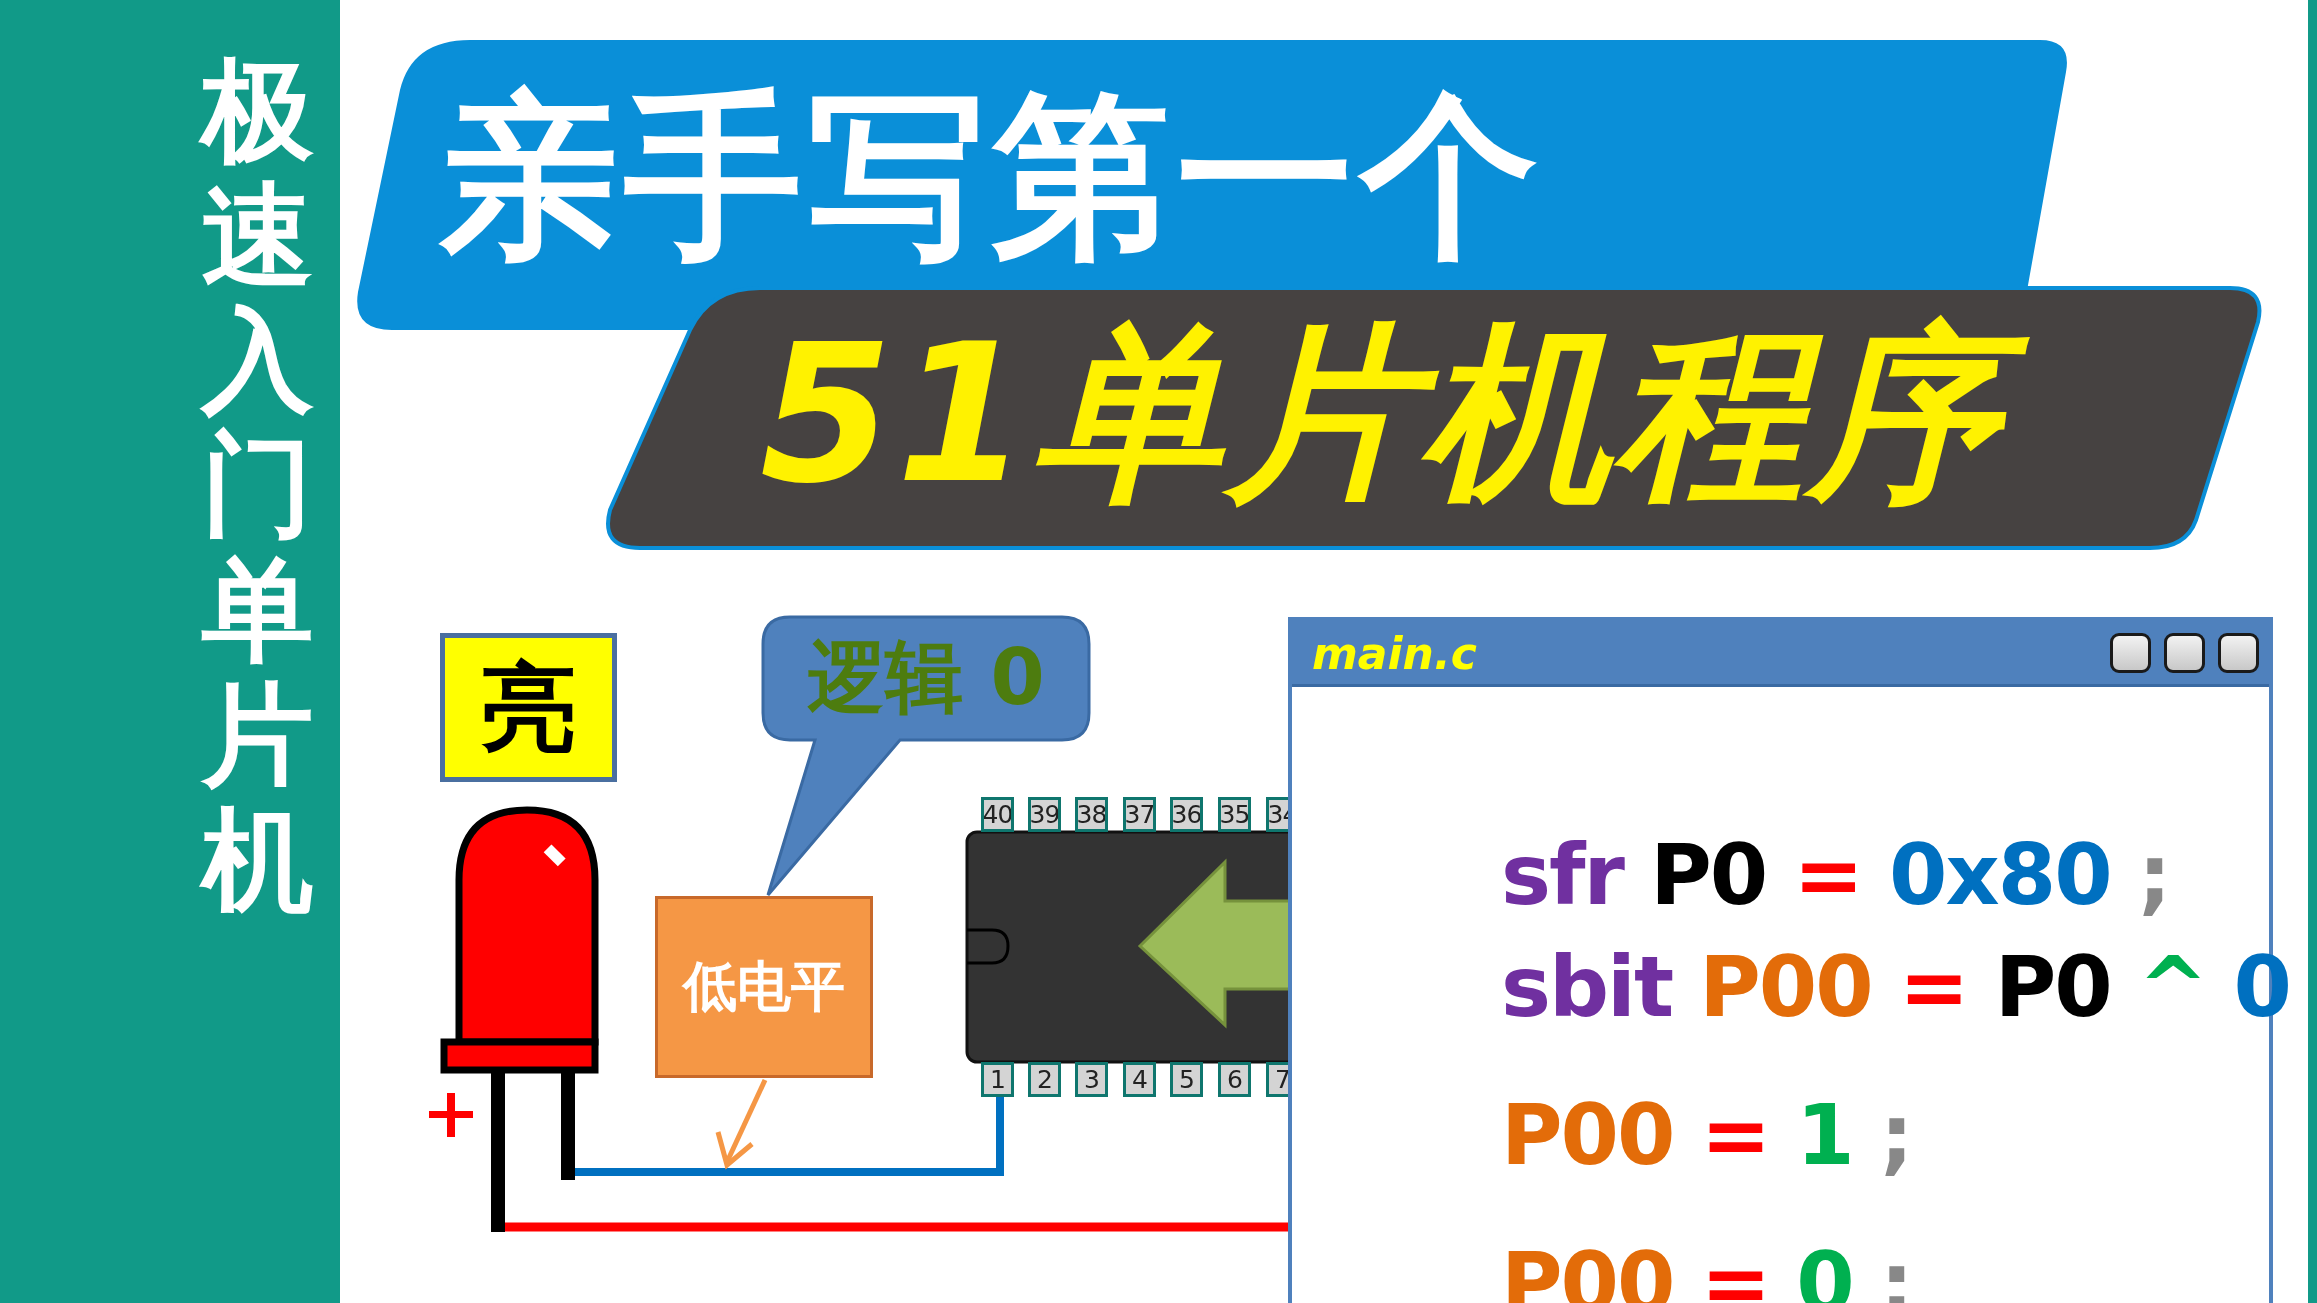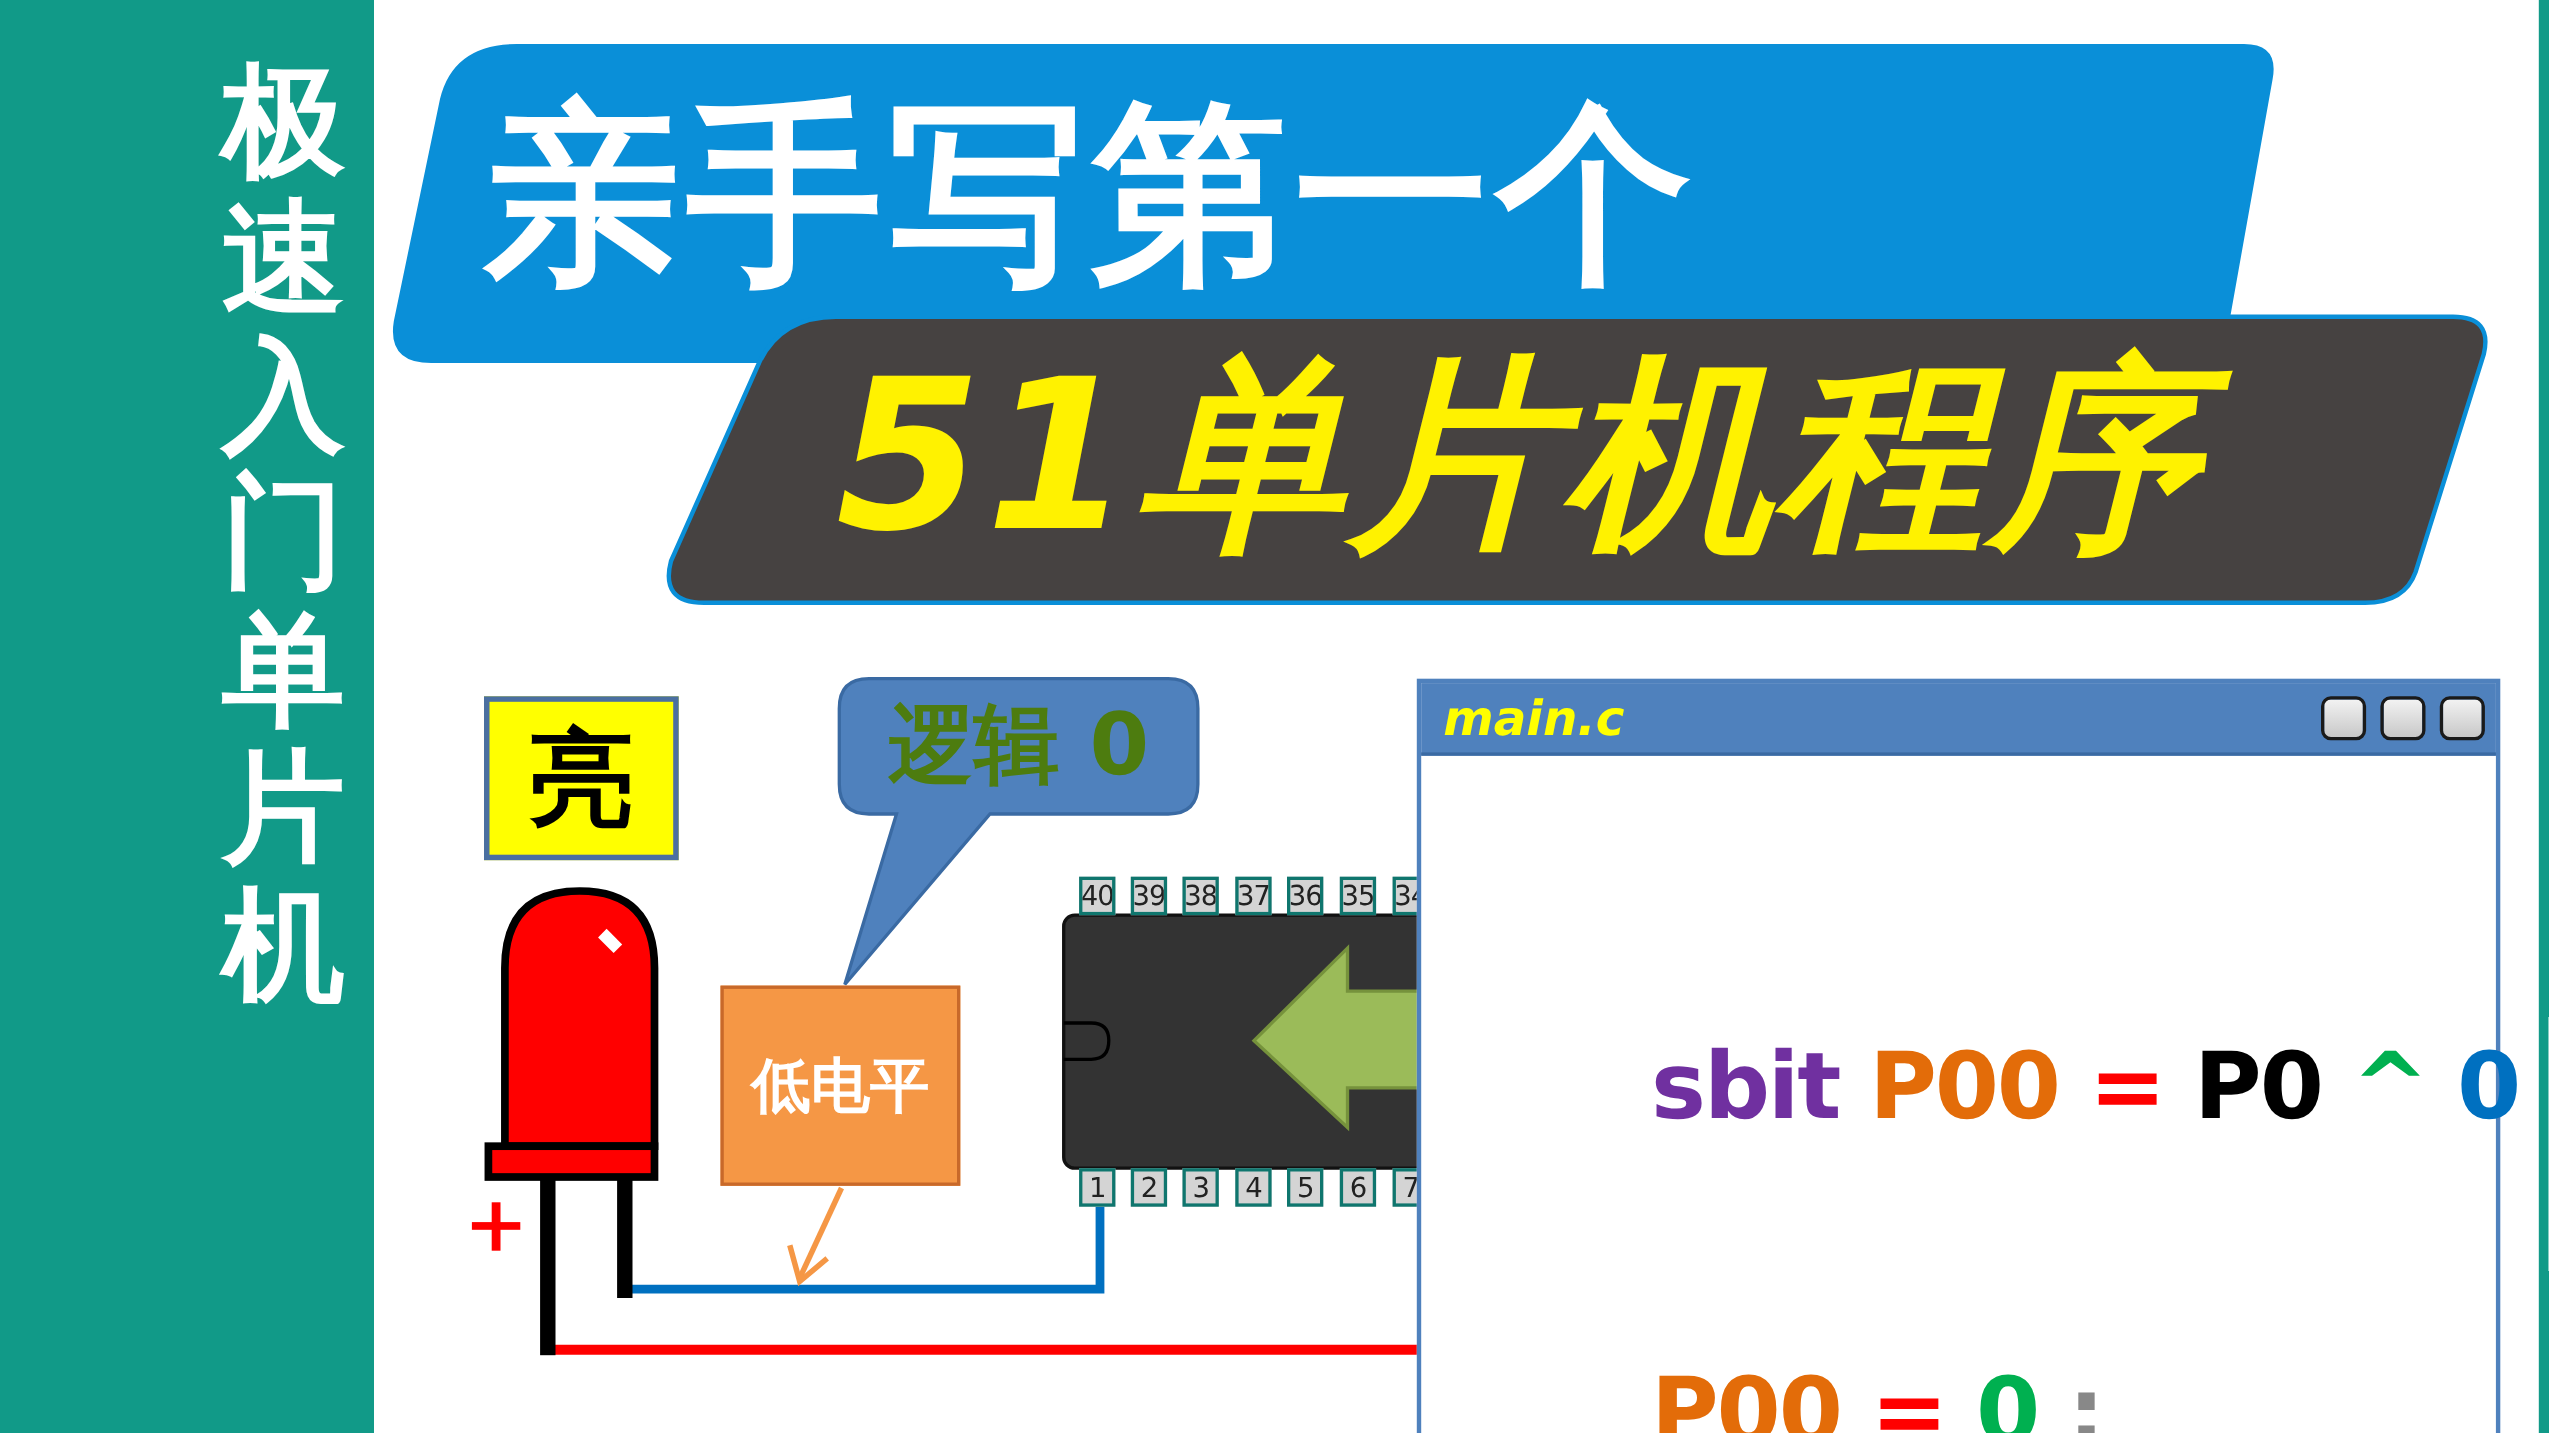--- a/index.html
+++ b/index.html
@@ -108,19 +108,25 @@
 </div>
 
 <div class="window">
   <div class="titlebar">
     <div class="title">main.c</div>
     <div class="win-btn" style="left:818px;"></div>
     <div class="win-btn" style="left:872px;"></div>
     <div class="win-btn" style="left:926px;"></div>
   </div>
 
+  <div class="code" style="top:104px;">
+    <span class="tok" style="color: rgb(112, 48, 160);">sfr</span><span class="tok" style="color: rgb(0, 0, 0);"> P0</span><span class="tok" style="color: rgb(255, 0, 0);"> =</span><span class="tok" style="color: rgb(0, 112, 192);"> 0x80</span><span class="tok" style="color: rgb(136, 136, 136);"> ;</span>
+  </div>
   <div class="code" style="top:216px;">
     <span class="tok" style="color: rgb(112, 48, 160);">sbit</span><span class="tok" style="color: rgb(227, 108, 9);"> P00</span><span class="tok" style="color: rgb(255, 0, 0);"> =</span><span class="tok" style="color: rgb(0, 0, 0);"> P0</span><span class="tok" style="color: rgb(0, 176, 80);"> ^</span><span class="tok" style="color: rgb(0, 112, 192);"> 0</span><span class="tok" style="color: rgb(136, 136, 136);"> ;</span>
+  </div>
+  <div class="code" style="top:364px;">
+    <span class="tok" style="color: rgb(227, 108, 9);">P00</span><span class="tok" style="color: rgb(255, 0, 0);"> =</span><span class="tok" style="color: rgb(0, 176, 80);"> 1</span><span class="tok" style="color: rgb(136, 136, 136);"> ;</span>
   </div>
   <div class="code" style="top:512px;">
     <span class="tok" style="color: rgb(227, 108, 9);">P00</span><span class="tok" style="color: rgb(255, 0, 0);"> =</span><span class="tok" style="color: rgb(0, 176, 80);"> 0</span><span class="tok" style="color: rgb(136, 136, 136);"> ;</span>
   </div>
 </div>
 
 </body></html>

